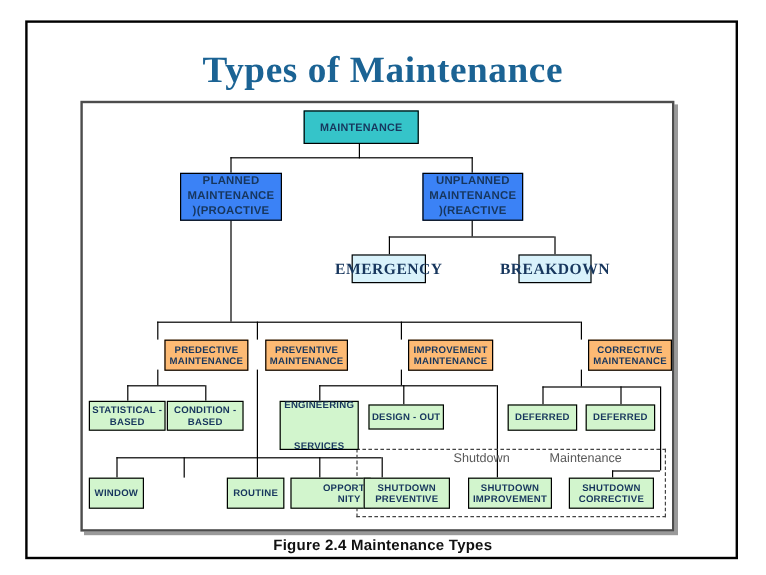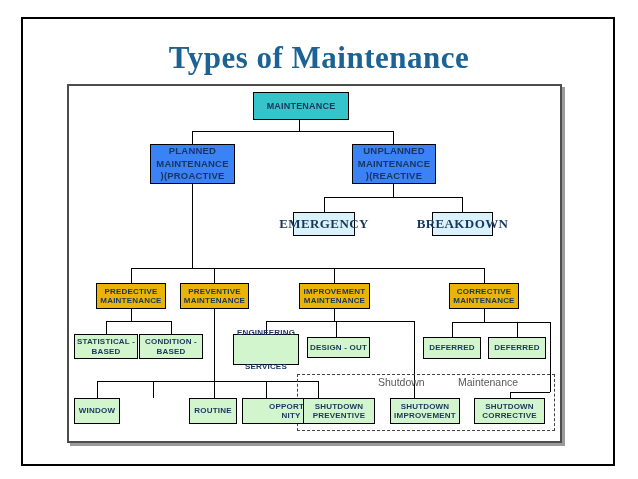--- a/index.html
+++ b/index.html
@@ -13,21 +13,21 @@
   .frame{position:absolute;left:67px;top:84px;width:495px;height:359px;
           border:2px solid #4d4d4d;box-sizing:border-box;background:#fff;
           box-shadow:3px 3px 0 #9a9a9a;}
   .box{position:absolute;display:flex;flex-direction:column;align-items:center;
           justify-content:center;border:1.5px solid #000;box-sizing:border-box;
           text-align:center;font-weight:bold;color:#17365d;line-height:1.15;
           letter-spacing:.2px;}
   .f9{font-size:9px;}
   .teal{background:#35c4c9;}
   .cyan{background:#3b82f6;font-size:9.5px;line-height:1.3;}
-  .lblue{background:#eab308;font-size:8px;}
+  .lblue{background:#fdba74;font-size:8px;margin-left:41px;}
   .pale{background:#d9f2fb;font-family:"Liberation Serif",serif;font-size:13px;
           letter-spacing:.4px;}
   .green{background:#d2f5cd;font-size:8px;}
   .h{position:absolute;border-top:1.5px solid #000;height:0;}
   .v{position:absolute;border-left:1.5px solid #000;width:0;}
   .dashed-group{position:absolute;left:297px;top:374px;width:258px;height:57px;
           border:1px dashed #444;box-sizing:border-box;}
   .group-word{position:absolute;font-size:10.5px;color:#595959;font-weight:normal;}
   .caption{position:absolute;left:0;top:447px;width:638px;text-align:center;
           font-size:12.5px;font-weight:bold;color:#111;letter-spacing:.2px;}
@@ -131,21 +131,21 @@
   <div class="box green" style="left:74px;top:334px;width:64px;height:25px;">
     <span>STATISTICAL -</span>
     <span>BASED</span>
   </div>
 
   <div class="box green" style="left:139px;top:334px;width:64px;height:25px;justify-content:center;">
     <span>CONDITION -</span>
     <span>BASED</span>
   </div>
 
-  <div class="box green" style="left:233px;top:334px;width:66px;height:31px;gap:24px;">
+  <div class="box green" style="left:233px;top:334px;width:66px;height:41px;gap:24px;">
     <span>ENGINEERING</span>
     <span>SERVICES</span>
   </div>
 
   <div class="box green" style="left:307px;top:337px;width:63px;height:21px;">
     <span>DESIGN - OUT</span>
   </div>
 
   <div class="box green" style="left:423px;top:337px;width:58px;height:22px;">
     <span>DEFERRED</span>
@@ -177,14 +177,15 @@
   <div class="box green" style="left:390px;top:398px;width:70px;height:26px;">
     <span>SHUTDOWN</span>
     <span>IMPROVEMENT</span>
   </div>
 
   <div class="box green" style="left:474px;top:398px;width:71px;height:26px;">
     <span>SHUTDOWN</span>
     <span>CORRECTIVE</span>
   </div>
 
+  <div class="caption">Figure 2.4  Maintenance Types</div>
 
 </div>
 
 </body></html>

